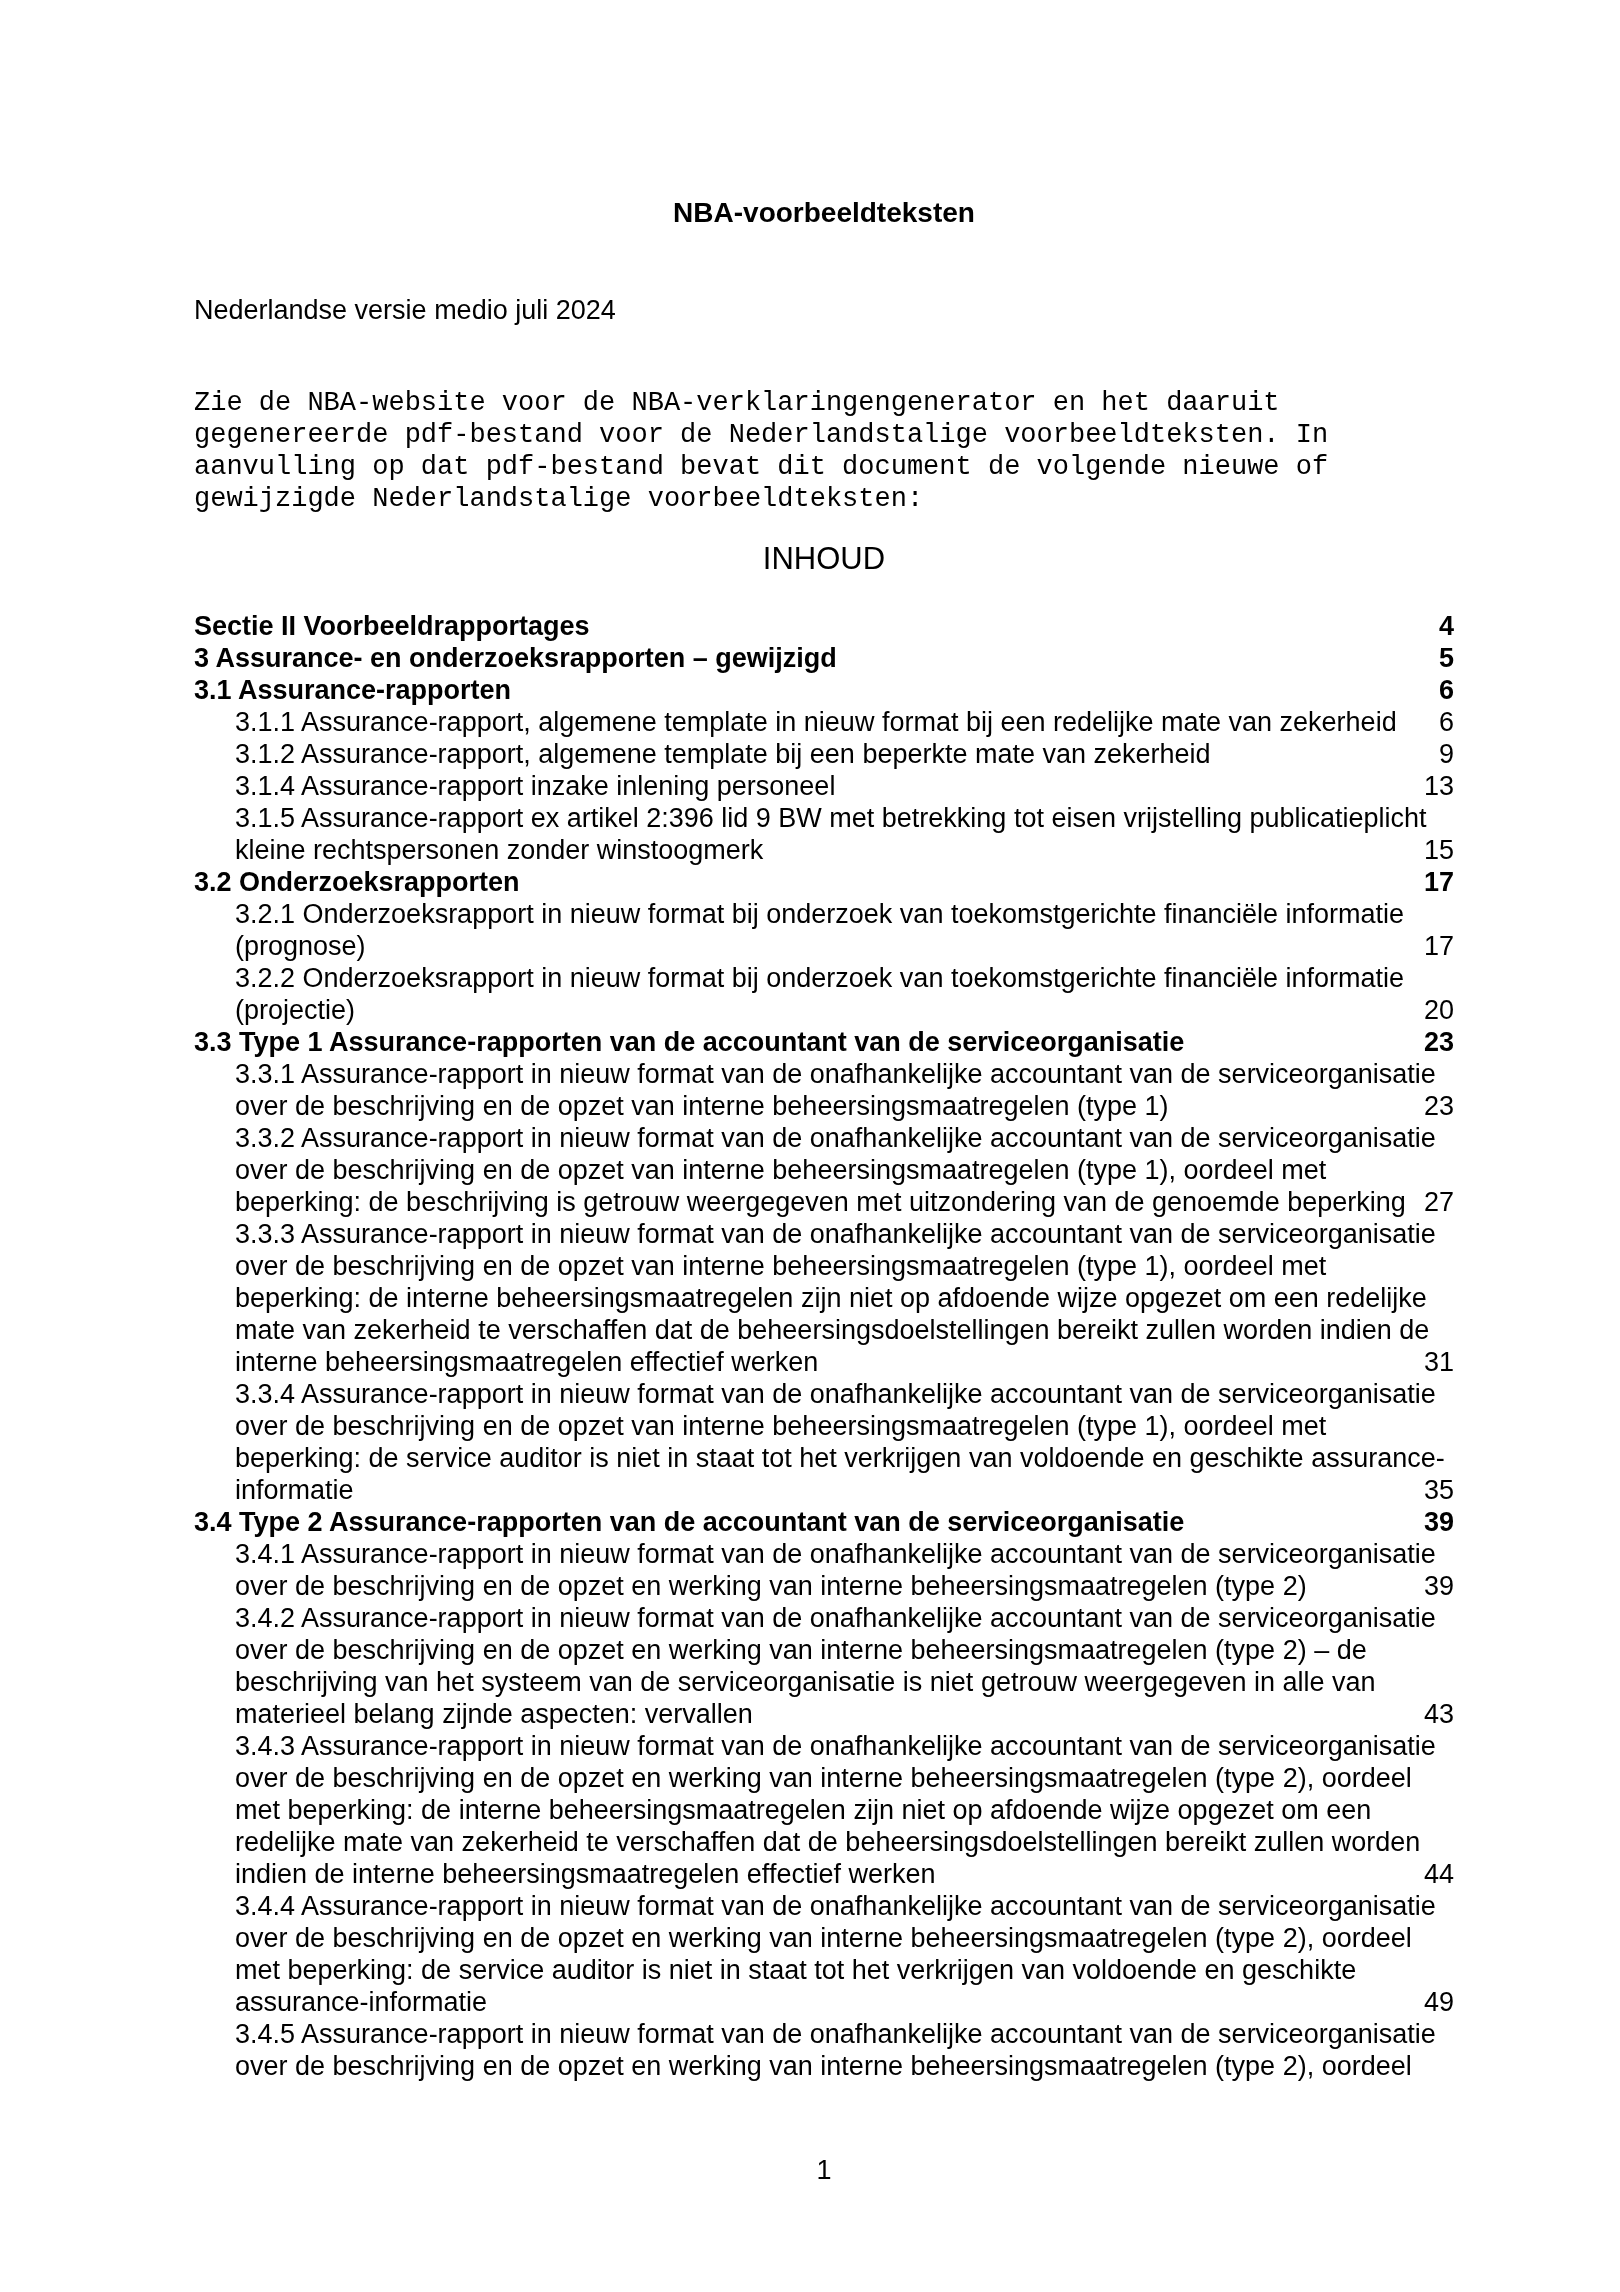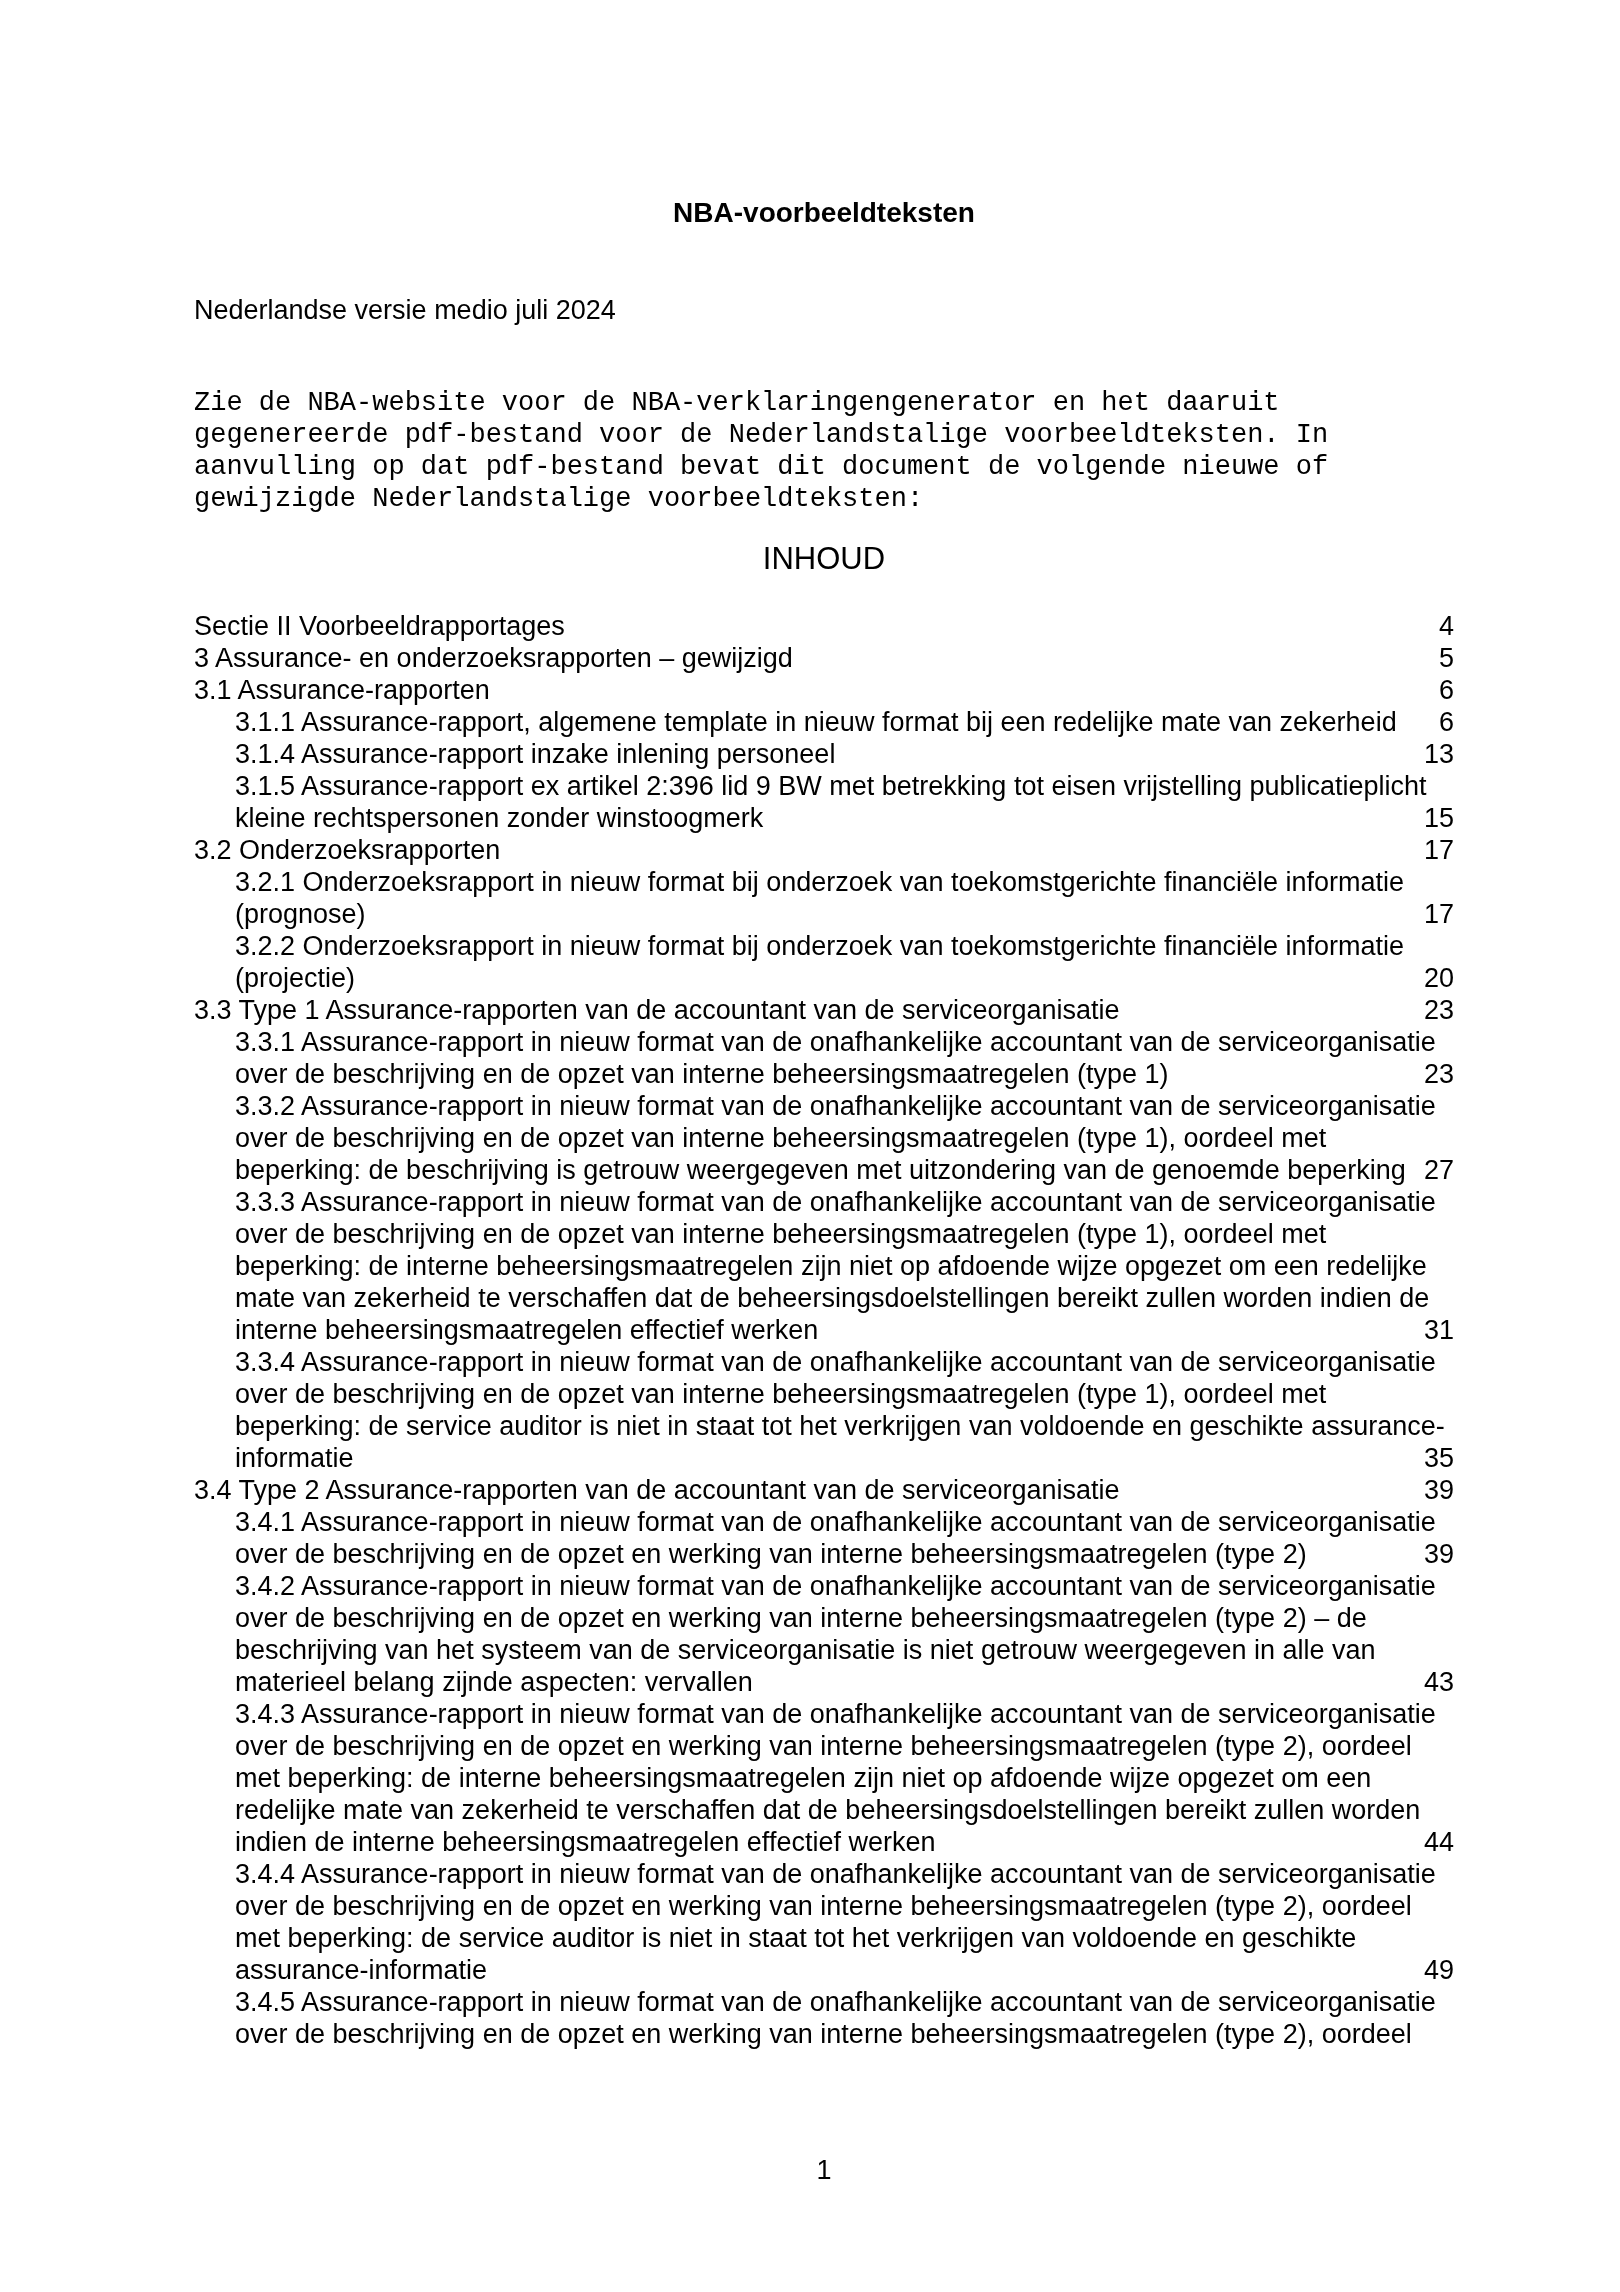--- a/index.html
+++ b/index.html
@@ -42,21 +42,21 @@
     font-size: 31px;
     line-height: 32px;
   }
   .toc {
     position: absolute;
     top: 610px; left: 194px; width: 1260px;
     font-size: 27px;
     line-height: 32px;
   }
   .toc-entry { position: relative; }
-  .toc-entry.bold { font-weight: normal; }
+  .toc-entry.bold { font-weight: bold; }
   .toc-entry .toc-label { display: block; }
   .toc-entry.sub .toc-label { margin-left: 41px; }
   .toc-page { position: absolute; right: 0; bottom: 0; }
   .page-footer {
     position: absolute;
     top: 2154px; left: 194px; width: 1260px;
     text-align: center;
     font-size: 27px;
     line-height: 32px;
   }
@@ -81,20 +81,24 @@
     <span class="toc-label">3 Assurance- en onderzoeksrapporten – gewijzigd</span>
     <span class="toc-page">5</span>
   </div>
     <div class="toc-entry bold">
     <span class="toc-label">3.1 Assurance-rapporten</span>
     <span class="toc-page">6</span>
   </div>
     <div class="toc-entry sub">
     <span class="toc-label">3.1.1 Assurance-rapport, algemene template in nieuw format bij een redelijke mate van zekerheid</span>
     <span class="toc-page">6</span>
+  </div>
+    <div class="toc-entry sub">
+    <span class="toc-label">3.1.2 Assurance-rapport, algemene template bij een beperkte mate van zekerheid</span>
+    <span class="toc-page">9</span>
   </div>
     <div class="toc-entry sub">
     <span class="toc-label">3.1.4 Assurance-rapport inzake inlening personeel</span>
     <span class="toc-page">13</span>
   </div>
     <div class="toc-entry sub">
     <span class="toc-label">3.1.5 Assurance-rapport ex artikel 2:396 lid 9 BW met betrekking tot eisen vrijstelling publicatieplicht kleine rechtspersonen zonder winstoogmerk</span>
     <span class="toc-page">15</span>
   </div>
     <div class="toc-entry bold">

